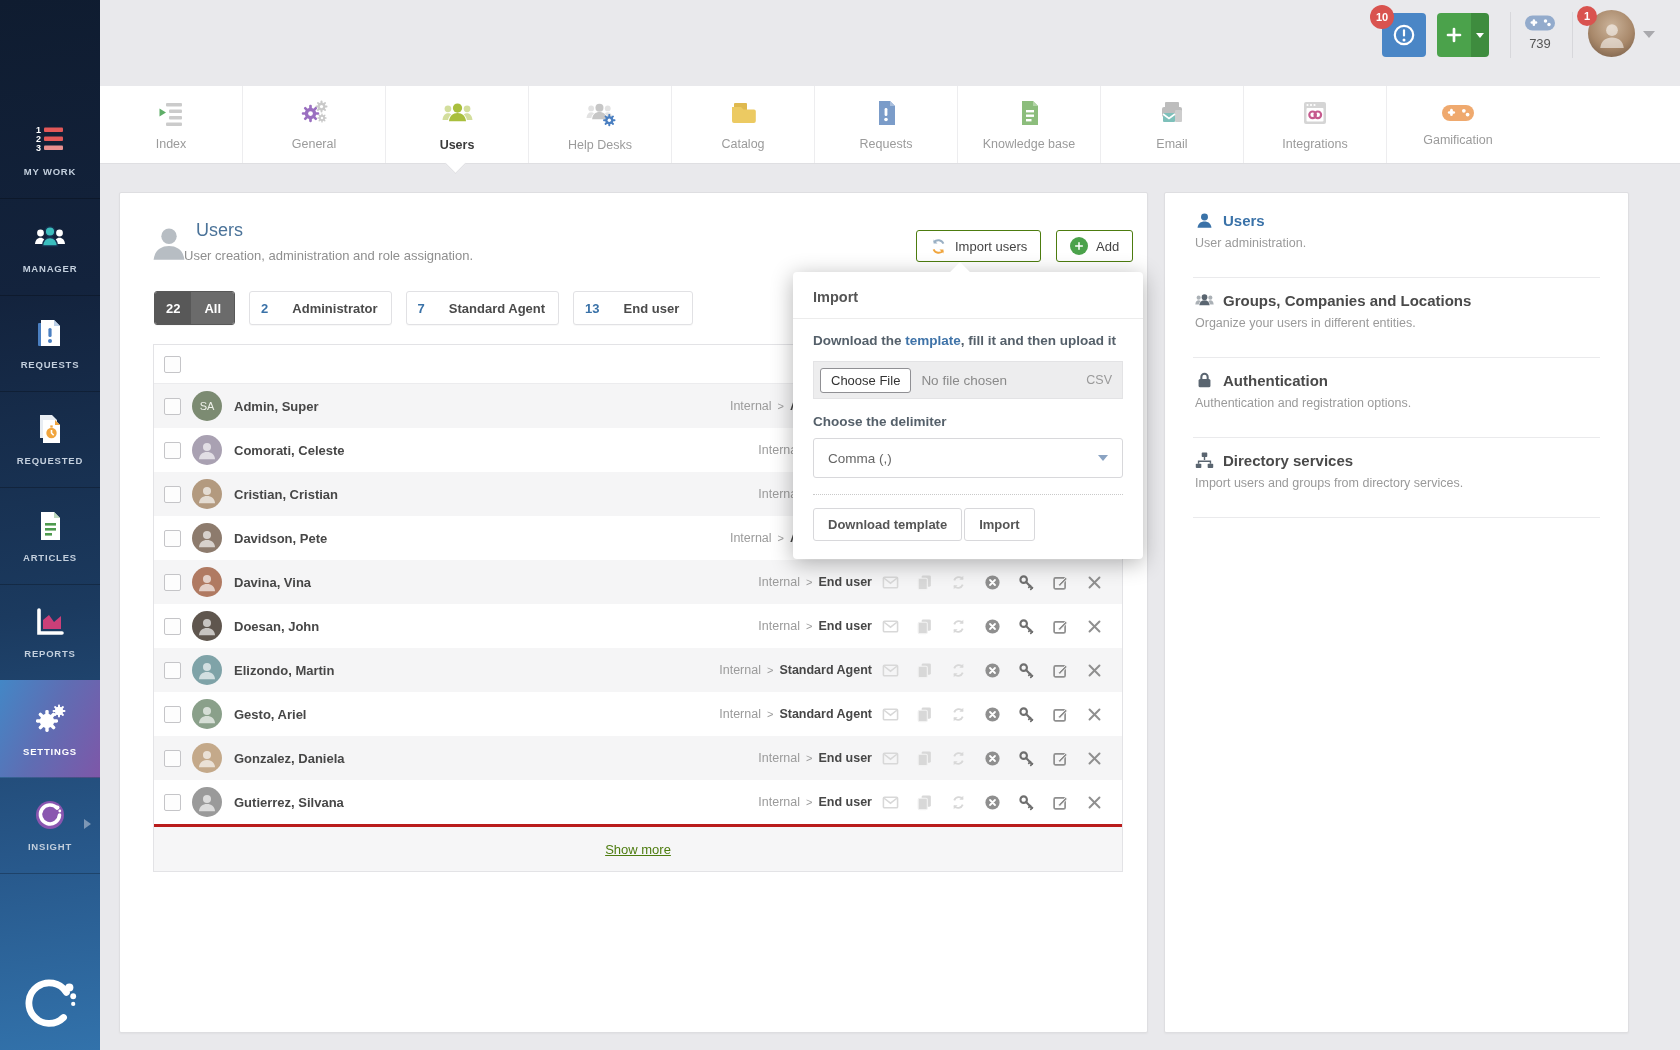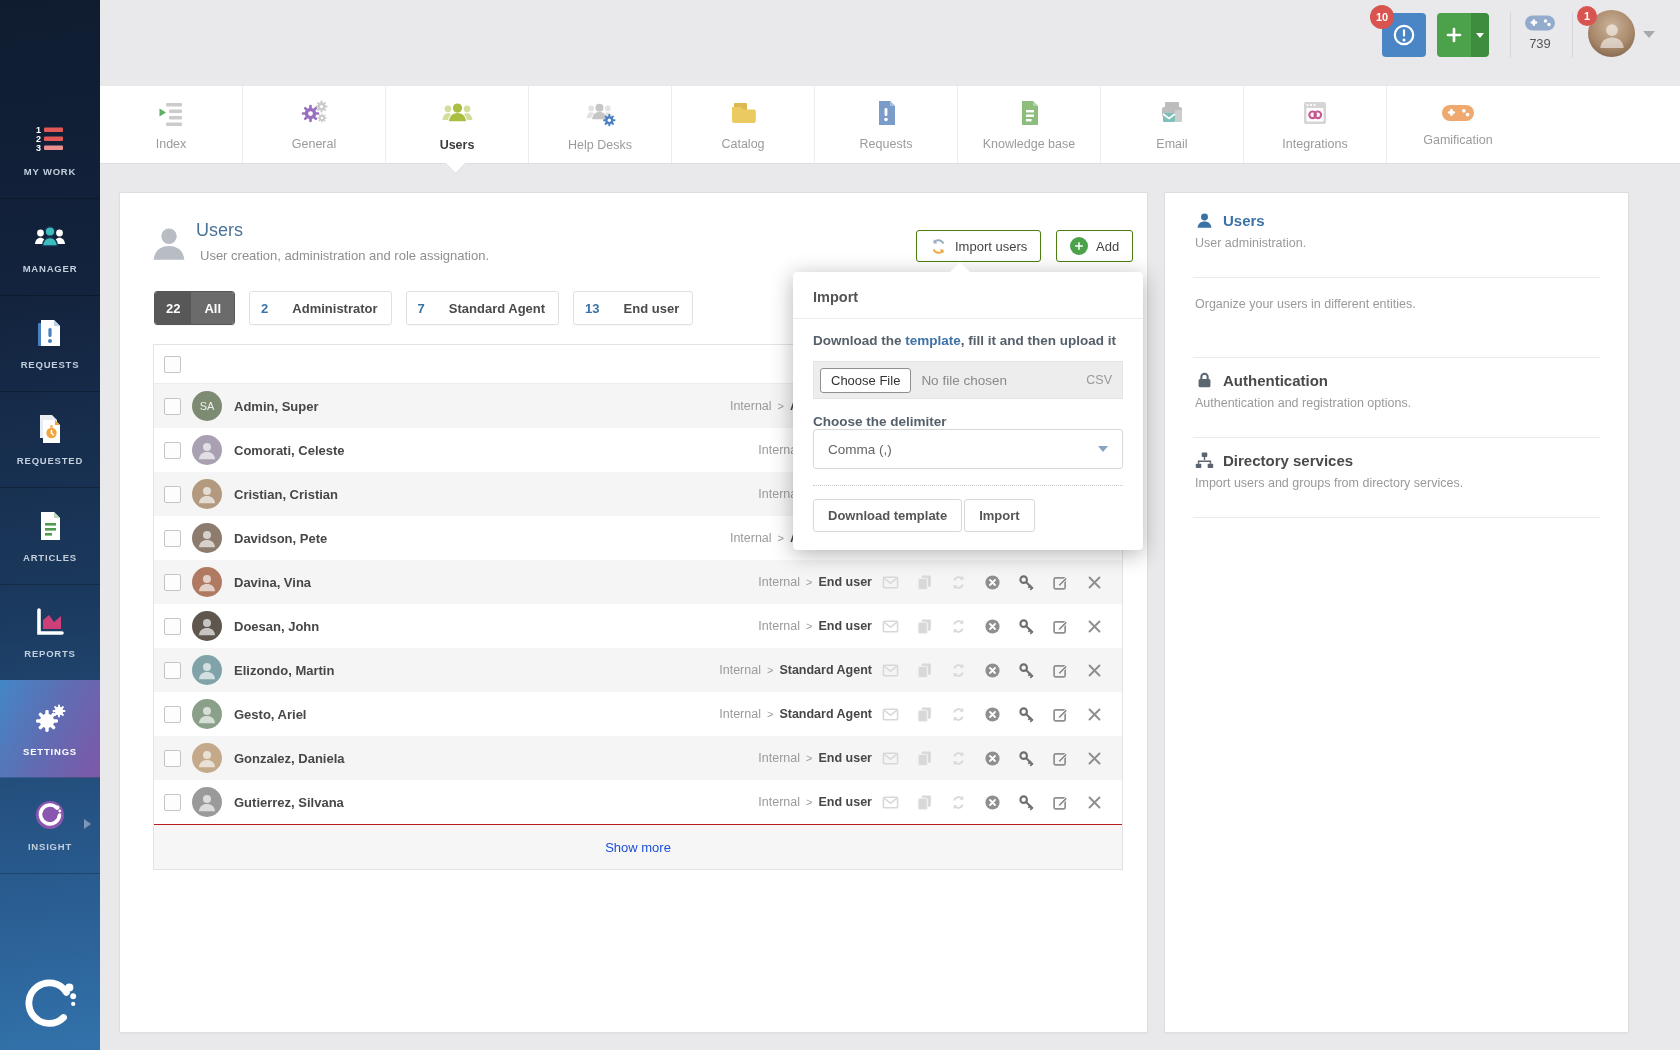--- a/index.html
+++ b/index.html
@@ -43,21 +43,21 @@
   .tab .tlabel{font-size:12.5px;color:#9b9b9b;}
   .tab.active .tlabel{color:#3b3b3b;font-weight:bold;}
   .notch{position:absolute;left:348px;top:70px;width:14px;height:14px;background:#fff;transform:rotate(45deg);
     border-right:1px solid #dfdfe2;border-bottom:1px solid #dfdfe2;z-index:2;}
   
   .card{position:absolute;background:#fff;border:1px solid #dedee1;border-radius:2px;box-shadow:0 1px 2px rgba(0,0,0,.04);}
   .card-main{left:119px;top:192px;width:1027px;height:839px;}
   .card-right{left:1164px;top:192px;width:463px;height:839px;}
   .panel-icon{position:absolute;left:28px;top:30px;color:#b7bdc3;}
   .panel-title{position:absolute;left:76px;top:27px;font-size:18px;color:#4b7399;}
-  .panel-sub{position:absolute;left:80px;top:55px;font-size:13px;color:#8f8f8f;}
+  .panel-sub{position:absolute;left:64px;top:55px;font-size:13px;color:#8f8f8f;}
   .btn{display:inline-flex;align-items:center;gap:8px;background:#fff;border:1px solid #4d7c0f;border-radius:3px;
     font-size:13px;color:#444;padding:0 13px;height:32px;cursor:pointer;white-space:nowrap;}
   .btn-import{position:absolute;left:796px;top:37px;}
   .btn-add{position:absolute;left:936px;top:37px;}
   .green-dot{width:18px;height:18px;border-radius:50%;background:#4ba24b;display:flex;align-items:center;justify-content:center;}
   
   .chips{position:absolute;left:34px;top:98px;display:flex;gap:14px;}
   .chip{display:flex;height:32px;border-radius:3px;overflow:hidden;background:#fff;border:1px solid #e1e1e4;font-size:13px;cursor:pointer;box-shadow:0 1px 1px rgba(0,0,0,.03);}
   .chip .cnt{padding:0 11px;display:flex;align-items:center;color:#3a72a8;font-weight:bold;}
   .chip .clabel{padding:0 13px;display:flex;align-items:center;color:#4a4a4a;font-weight:bold;}
@@ -77,36 +77,36 @@
   .uname{margin-left:12px;font-weight:bold;font-size:13px;color:#474747;cursor:pointer;}
   .rgroup{position:absolute;right:250px;display:flex;gap:6px;align-items:center;font-size:12.5px;}
   .org{color:#9b9b9b;}
   .gtsep{color:#9b9b9b;font-size:11px;}
   .urole{font-weight:bold;color:#474747;}
   .acts{position:absolute;right:19px;display:flex;gap:17px;align-items:center;}
   .ic{width:17px;height:17px;cursor:pointer;}
   .dis{color:#d8d8d8;}
   .mid{color:#8f8f8f;}
   .dark{color:#6f6f6f;}
-  .showmore{height:44px;background:#f6f6f7;border-top:1px solid #b91c1c;display:flex;align-items:center;justify-content:center;
-    font-size:13px;color:#1d4ed8;cursor:pointer;}
+  .showmore{height:44px;background:#f6f6f7;border-top:3px solid #b91c1c;display:flex;align-items:center;justify-content:center;
+    font-size:13px;color:#4d7c0f;cursor:pointer;text-decoration:underline;}
   
   .popup{position:absolute;left:793px;top:272px;width:350px;background:#fff;border-radius:4px;z-index:20;
     box-shadow:0 4px 22px rgba(0,0,0,.3);}
   .popup .arrow{position:absolute;top:-7px;left:160px;width:14px;height:14px;background:#fff;transform:rotate(45deg);}
   .p-title{font-size:14.5px;font-weight:bold;color:#555;padding:17px 20px 13px;border-bottom:1px solid #ececec;}
   .p-body{padding:14px 20px 18px;}
   .p-instr{font-size:13.5px;font-weight:bold;color:#55606a;}
   .p-link{color:#3f73a8;cursor:pointer;}
   .filebox{margin-top:13px;height:36px;background:#ededee;border:1px solid #e3e3e5;display:flex;align-items:center;padding:0 10px 0 6px;gap:10px;}
   .filebtn{border:1px solid #909094;border-radius:3px;background:#fff;padding:4px 10px;font-size:13px;color:#333;cursor:pointer;white-space:nowrap;}
   .filestatus{color:#8a8a8a;font-size:13.5px;flex:1;}
   .filetype{color:#9a9a9a;font-size:12.5px;}
   .p-label{margin-top:15px;font-weight:bold;font-size:13.5px;color:#55606a;}
-  .pselect{height:38px;border:1px solid #d8d8db;border-radius:3px;display:flex;align-items:center;
+  .pselect{margin-top:9px;height:38px;border:1px solid #d8d8db;border-radius:3px;display:flex;align-items:center;
     justify-content:space-between;padding:0 14px;color:#666;font-size:13.5px;cursor:pointer;}
   .sel-caret{width:0;height:0;border-top:6px solid #8aa3c2;border-left:5px solid transparent;border-right:5px solid transparent;}
   .p-foot{border-top:1px dotted #c9c9c9;margin-top:16px;padding-top:13px;display:flex;gap:2px;}
   .p-btn{border:1px solid #d8d8db;border-radius:3px;background:#fff;padding:8px 14px;font-size:13px;font-weight:bold;color:#555;cursor:pointer;}
   
   .sitem{position:absolute;left:0;right:0;padding-left:30px;cursor:pointer;}
   .sitem .trow{display:flex;align-items:center;gap:9px;}
   .sitem .stitle{font-size:15px;font-weight:bold;color:#4a4a4a;}
   .sitem.active .stitle{color:#3a72a8;}
   .sitem .ssub{margin-top:6px;font-size:12.5px;color:#9a9a9a;}
@@ -955,20 +955,26 @@
       <div class="trow">
           <svg class="sic">
             <use href="#i-person"></use>
           </svg>
           <span class="stitle">Users</span>
         </div>
       <div class="ssub">User administration.</div>
     </div>
     <div class="sdiv" style="top:84px"></div>
     <div class="sitem" style="top:98px">
+      <div class="trow">
+          <svg class="sic">
+            <use href="#i-people3"></use>
+          </svg>
+          <span class="stitle">Groups, Companies and Locations</span>
+        </div>
       <div class="ssub">Organize your users in different entities.</div>
     </div>
     <div class="sdiv" style="top:164px"></div>
     <div class="sitem" style="top:178px">
       <div class="trow">
           <svg class="sic">
             <use href="#i-lock"></use>
           </svg>
           <span class="stitle">Authentication</span>
         </div>

